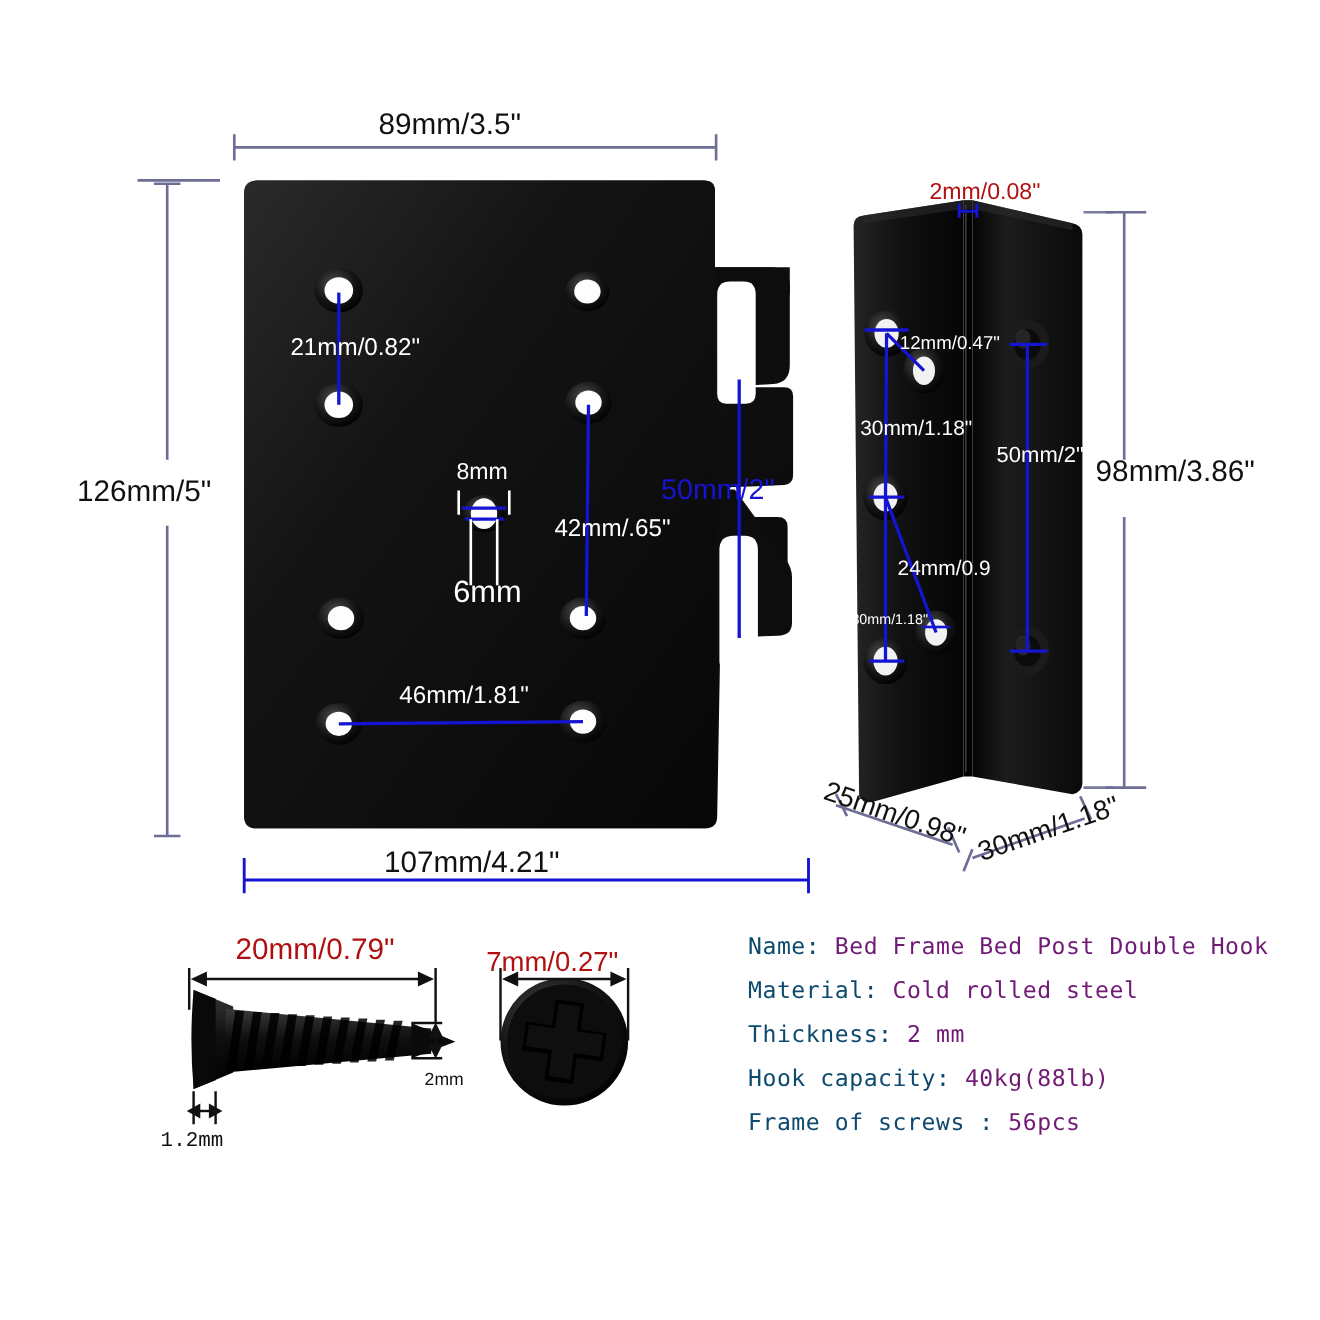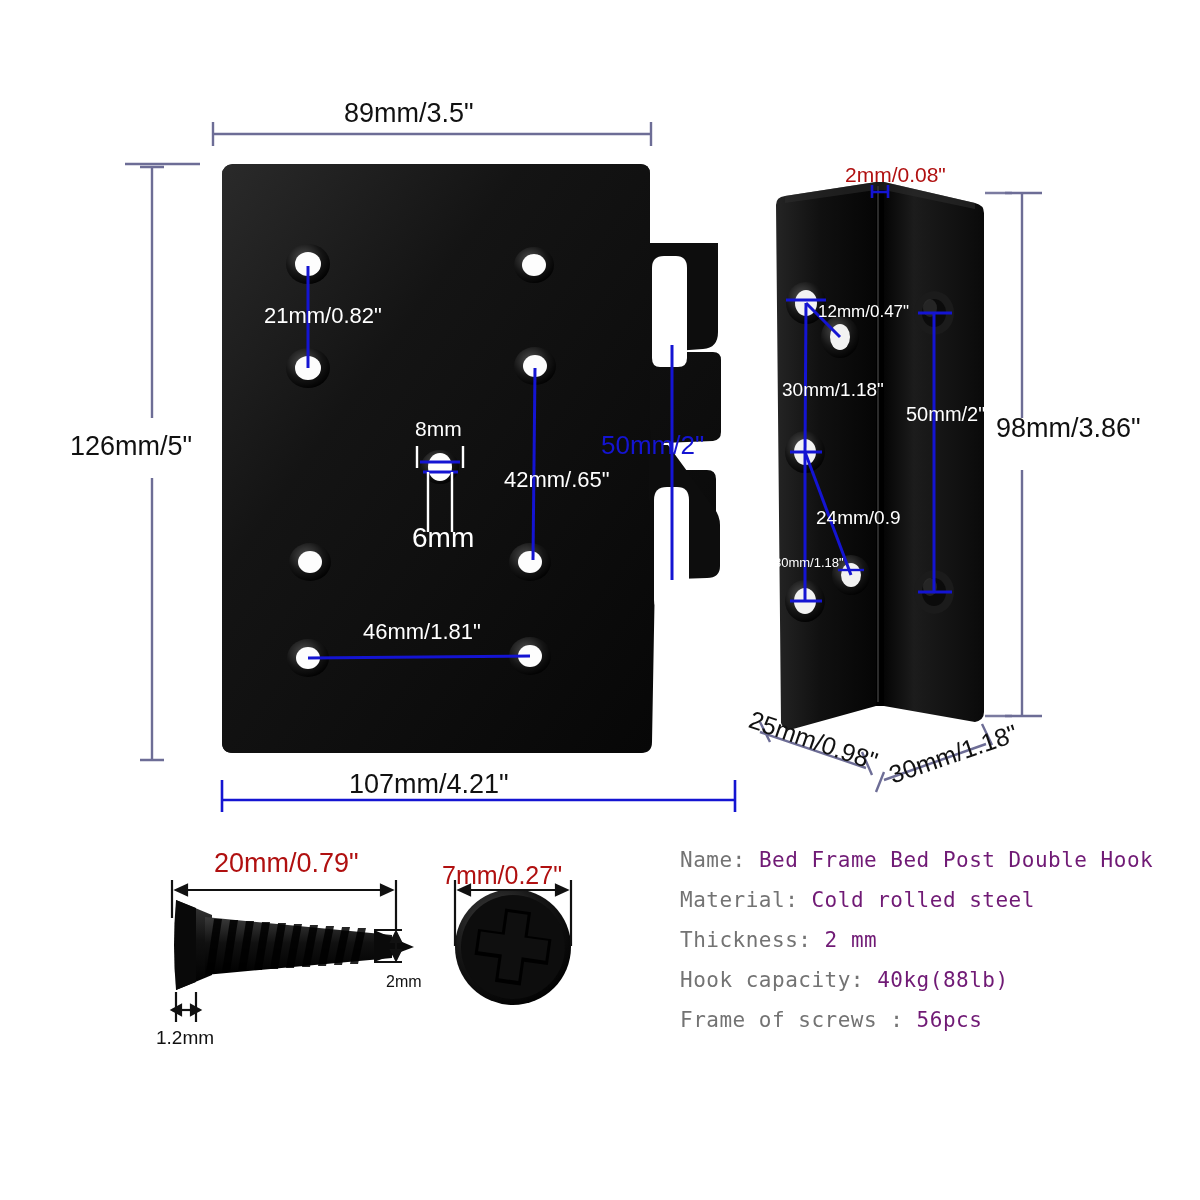--- a/index.html
+++ b/index.html
@@ -9,21 +9,21 @@
   svg{position:absolute;left:0;top:0;width:1200px;height:1200px;overflow:visible;}
 
   .lbl{position:absolute;white-space:nowrap;line-height:1;}
   .lbl-black{color:#111;}
   .lbl-blue{color:#1414d2;}
   .lbl-white{color:#fff;}
   .lbl-red{color:#b01010;}
 
   .spec{position:absolute;white-space:nowrap;font-family:"DejaVu Sans Mono",monospace;
         font-size:21px;letter-spacing:.5px;line-height:1;}
-  .spec .k{color:#737373;text-align:right;}
+  .spec .k{color:#0c4a6e;text-align:right;}
   .spec .v{color:#701a75;}
 </style>
 </head>
 <body>
 
 <div id="stage">
 
   <svg viewBox="0 0 1200 1200">
     <defs>
       <linearGradient id="plateGrad" x1="0" y1="0" x2="1" y2="1">
@@ -314,21 +314,21 @@
   <div class="lbl lbl-white" style="left:774px;top:556px;font-size:13px;">30mm/1.18"</div>
 
   <div class="lbl lbl-black" style="left:754px;top:707px;font-size:25px;transform:rotate(19deg);transform-origin:0 0;">25mm/0.98"</div>
 
   <div class="lbl lbl-black" style="left:886px;top:764px;font-size:25px;transform:rotate(-19deg);transform-origin:0 0;">30mm/1.18"</div>
 
   <div class="lbl lbl-red" style="left:214px;top:850px;font-size:27px;">20mm/0.79"</div>
 
   <div class="lbl lbl-black" style="left:386px;top:974px;font-size:16px;">2mm</div>
 
-  <div class="lbl lbl-black" style="left:156px;top:1028px;font-size:19px;">1.2mm</div>
+  <div class="lbl lbl-black" style="left:146px;top:1028px;font-size:19px;font-family:Liberation Mono, monospace;">1.2mm</div>
 
   <div class="lbl lbl-red" style="left:442px;top:863px;font-size:25px;">7mm/0.27"</div>
 
   <div>
     <div class="spec" style="left:680px;top:850px;">
       <span class="k">Name:</span>
       <span class="v">Bed Frame Bed Post Double Hook</span>
     </div>
     <div class="spec" style="left:680px;top:890px;">
       <span class="k">Material:</span>

